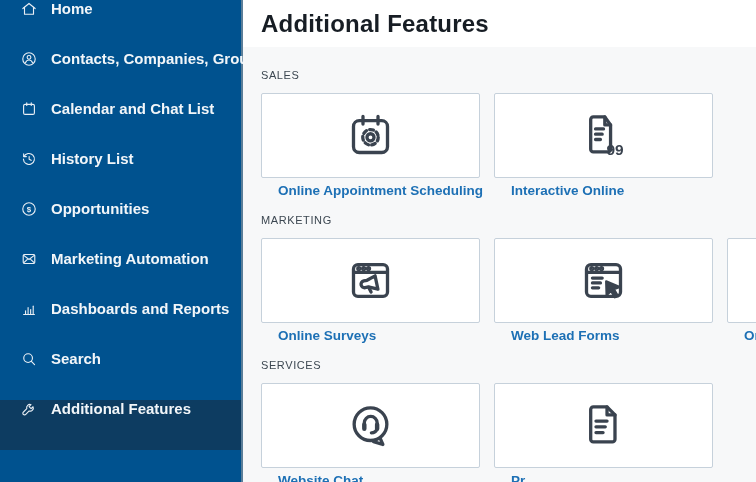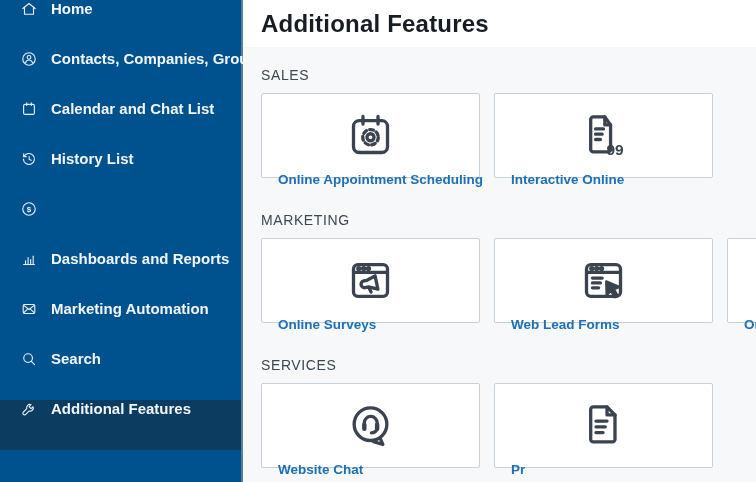--- a/index.html
+++ b/index.html
@@ -16,26 +16,26 @@
   .sidebar-item .icon { flex:0 0 18px; width:18px; height:18px; color:#e9eff5; }
   .icon svg { width:100%; height:100%; display:block; }
 
   
   .main { flex:1 1 auto; min-width:0; display:flex; flex-direction:column; }
   .header { height:47px; background:#ffffff; display:flex; align-items:center; padding-left:18px; }
   .header h1 { font-size:24px; font-weight:bold; color:#171d24; letter-spacing:.2px; }
   .content { flex:1; background:#f7f8f9; padding:22px 0 0 18px; overflow:hidden; }
 
   .section { margin-bottom:36px; }
-  .section-label { font-size:14px; line-height:13px; color:#3c4751; letter-spacing:.6px; margin-bottom:11px; }
+  .section-label { font-size:11px; line-height:13px; color:#3c4751; letter-spacing:.6px; margin-bottom:11px; }
   .cards { display:flex; gap:14px; }
   .card { flex:0 0 219px; width:219px; height:85px; background:#fff;
           border:1px solid #c6d1db; border-radius:2px; padding:15px 16px; cursor:pointer; }
   .card .icon { width:27px; height:27px; color:#3a434f; }
-  .card .card-label { display:block; margin-top:10px; font-size:13.5px; font-weight:bold;
+  .card .card-label { display:block; margin-top:21px; font-size:13.5px; font-weight:bold;
                       color:#1d70b5; white-space:nowrap; }
 </style>
 </head>
 <body>
 
 <div class="app">
   <nav class="sidebar">
       <div class="sidebar-item">
     <span class="icon">
           <svg viewBox="0 0 24 24" fill="none" stroke="currentColor" stroke-width="1.5" stroke-linecap="round" stroke-linejoin="round">
@@ -74,42 +74,43 @@
         </span>
     <span class="label">History List</span>
   </div>
       <div class="sidebar-item">
     <span class="icon">
           <svg viewBox="0 0 24 24" fill="none" stroke="currentColor" stroke-width="1.5" stroke-linecap="round" stroke-linejoin="round">
             <circle cx="12" cy="12" r="8.3"></circle>
             <text x="12" y="15.8" text-anchor="middle" font-size="10.5" font-weight="bold" fill="currentColor" stroke="none">$</text>
           </svg>
         </span>
+    <span class="label">Opportunities</span>
+  </div>
+      <div class="sidebar-item">
+    <span class="icon">
+          <svg viewBox="0 0 24 24" fill="none" stroke="currentColor" stroke-width="1.5" stroke-linecap="round" stroke-linejoin="round">
+            <rect x="4.3" y="6" width="15.4" height="12" rx="1.6"></rect>
+            <path d="M5 7.2l7 5.5 7-5.5"></path>
+            <path d="M5.2 16.8l4.6-4.4M18.8 16.8l-4.6-4.4"></path>
+          </svg>
+        </span>
+    <span class="label">Marketing Automation</span>
   </div>
       <div class="sidebar-item">
     <span class="icon">
           <svg viewBox="0 0 24 24" fill="none" stroke="currentColor" stroke-width="1.5" stroke-linecap="round" stroke-linejoin="round">
             <path d="M4.8 19.4h14.4"></path>
             <path d="M7.4 19v-4.6"></path>
             <path d="M10.8 19v-8.8"></path>
             <path d="M14.2 19v-6.2"></path>
             <path d="M17.6 19V8.2"></path>
           </svg>
         </span>
     <span class="label">Dashboards and Reports</span>
-  </div>
-      <div class="sidebar-item">
-    <span class="icon">
-          <svg viewBox="0 0 24 24" fill="none" stroke="currentColor" stroke-width="1.5" stroke-linecap="round" stroke-linejoin="round">
-            <rect x="4.3" y="6" width="15.4" height="12" rx="1.6"></rect>
-            <path d="M5 7.2l7 5.5 7-5.5"></path>
-            <path d="M5.2 16.8l4.6-4.4M18.8 16.8l-4.6-4.4"></path>
-          </svg>
-        </span>
-    <span class="label">Marketing Automation</span>
   </div>
       <div class="sidebar-item">
     <span class="icon">
           <svg viewBox="0 0 24 24" fill="none" stroke="currentColor" stroke-width="1.5" stroke-linecap="round" stroke-linejoin="round">
             <circle cx="10.8" cy="10.8" r="5.8"></circle>
             <path d="M15.2 15.2 19.4 19.4"></path>
           </svg>
         </span>
     <span class="label">Search</span>
   </div>

